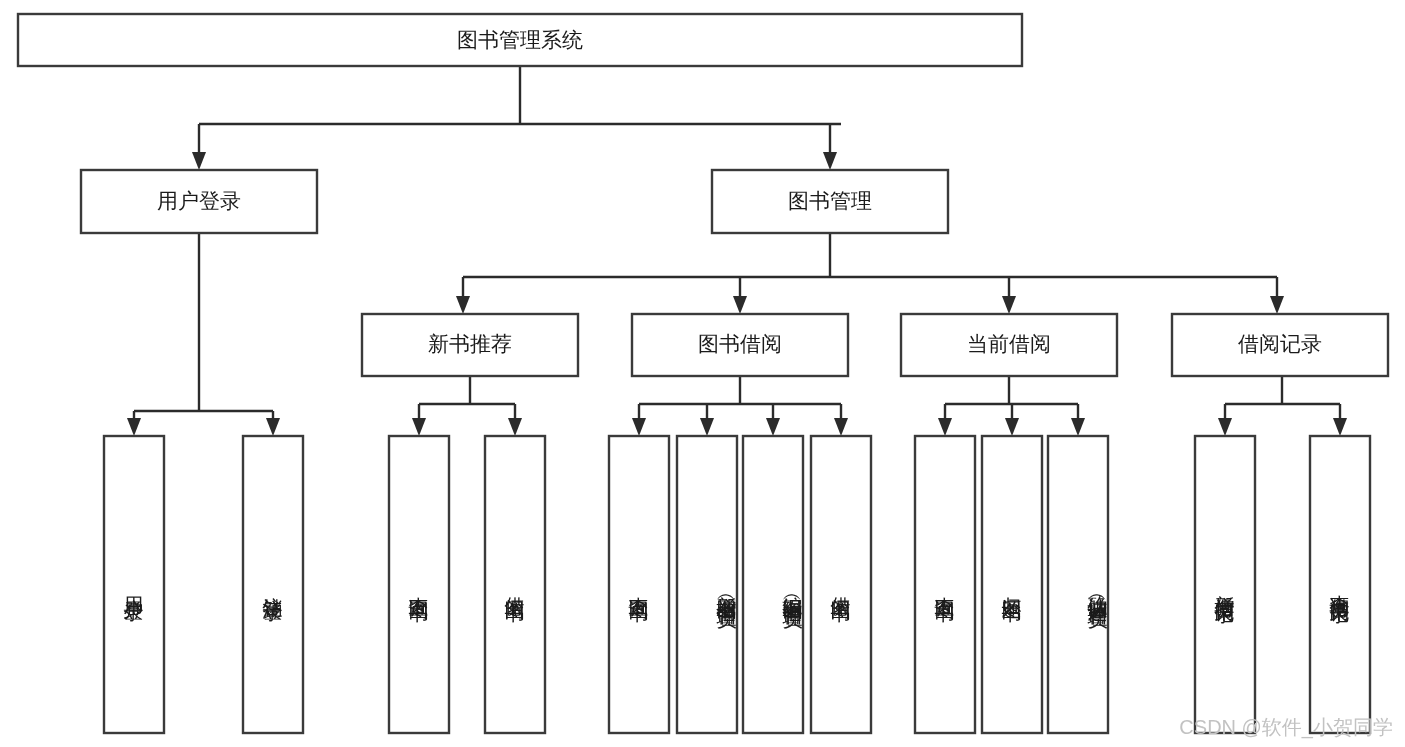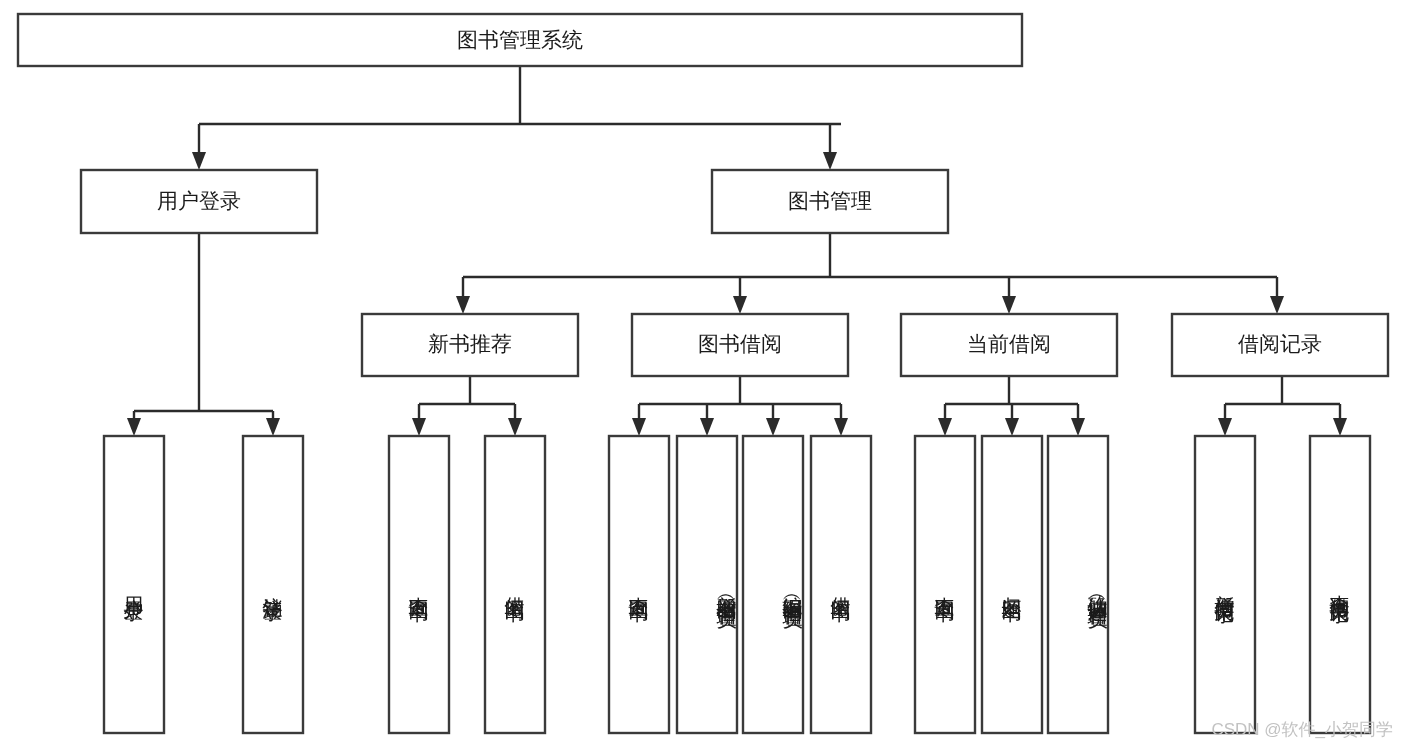--- a/index.html
+++ b/index.html
@@ -62,21 +62,21 @@
     justify-content: center;
     white-space: nowrap;
     pointer-events: none;
     user-select: none;
   }
   .watermark {
     position: absolute;
     right: 12px;
     bottom: 6px;
     font-family: "Liberation Sans", "DejaVu Sans", sans-serif;
-    font-size: 17px;
+    font-size: 20px;
     color: #c2c2c2;
     white-space: nowrap;
     user-select: none;
   }
 </style>
 </head>
 <body>
 
 <div id="diagram-root">
   <svg class="diagram-canvas" viewBox="0 0 1405 747" xmlns="http://www.w3.org/2000/svg">

